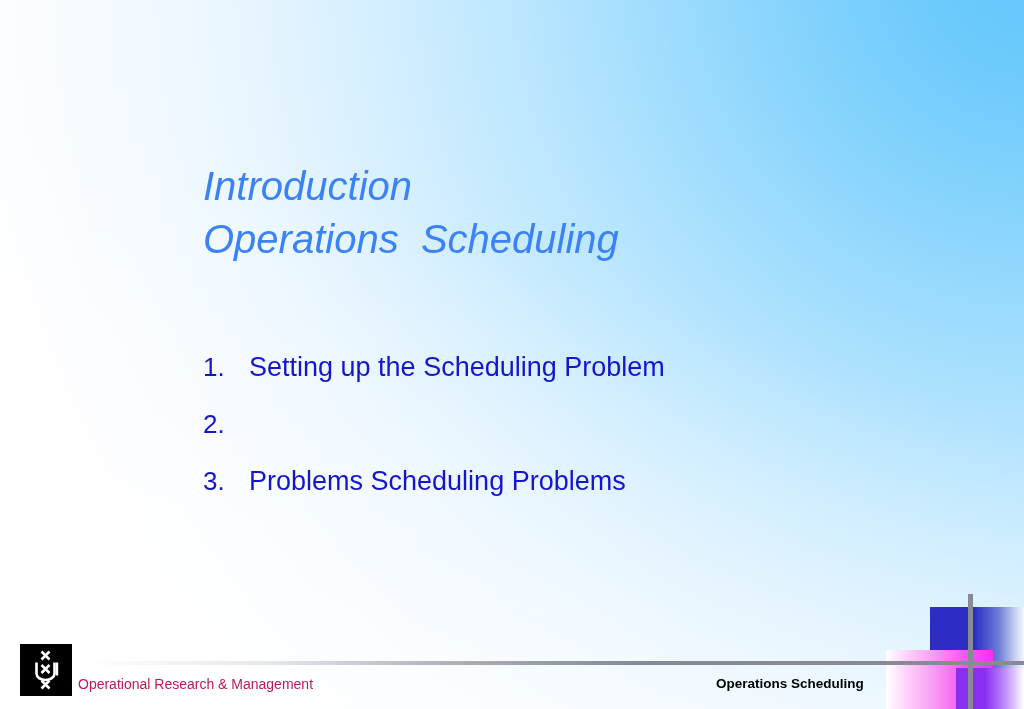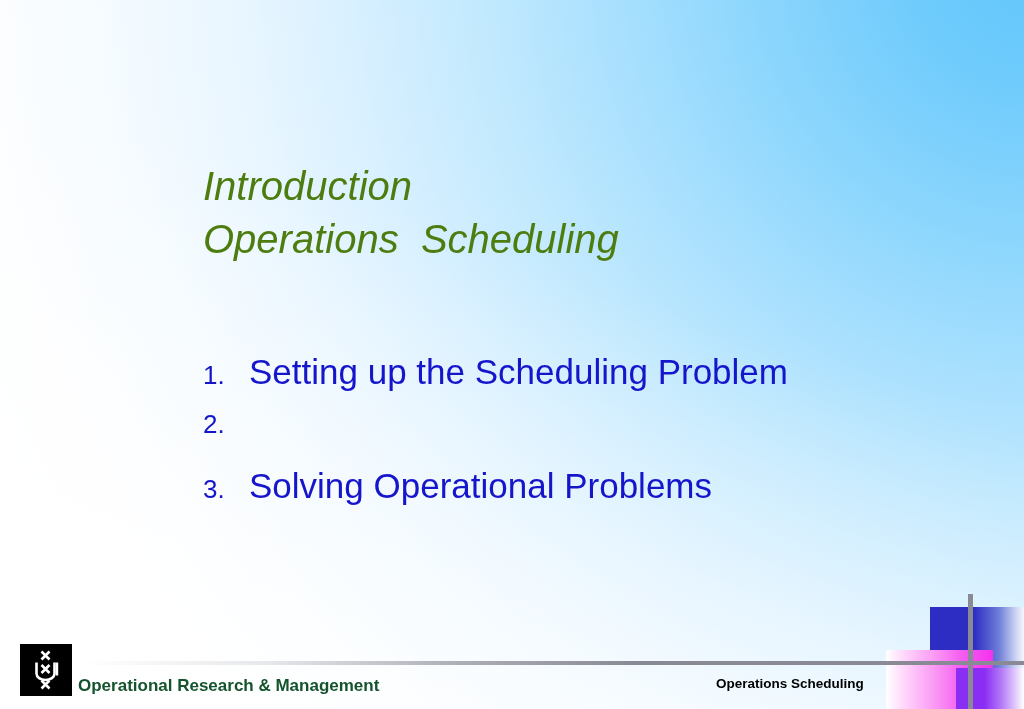--- a/index.html
+++ b/index.html
@@ -54,21 +54,21 @@
   }
 
   
   .title-block {
     position: absolute;
     left: 203px;
     top: 160px;
     width: 700px;
   }
   .title-line {
-    color: #4d7c0f;
+    color: #3b82f6;
     font-style: italic;
     font-weight: normal;
     font-size: 40px;
     line-height: 53px;
     letter-spacing: 0px;
     white-space: pre;
   }
 
   
   .list-block {
@@ -85,21 +85,21 @@
     font-size: 26px;
   }
   .list-num {
     width: 46px;
     flex: 0 0 46px;
     color: #1515cc;
     font-size: 26px;
   }
   .list-text {
     color: #1515cc;
-    font-size: 35px;
+    font-size: 27px;
     white-space: pre;
   }
 
   
   .footer-rule {
     position: absolute;
     left: 0px;
     top: 661px;
     width: 1024px;
     height: 4px;
@@ -119,23 +119,23 @@
     width: 52px;
     height: 52px;
     background: #000000;
   }
   .logo svg { display: block; }
 
   .footer-left {
     position: absolute;
     left: 78px;
     top: 676px;
-    font-size: 17px;
-    font-weight: bold;
-    color: #14532d;
+    font-size: 14px;
+    font-weight: normal;
+    color: #be185d;
     white-space: pre;
   }
   .footer-right {
     position: absolute;
     left: 716px;
     top: 676px;
     font-size: 13.5px;
     font-weight: bold;
     color: #000000;
     white-space: pre;
@@ -207,21 +207,21 @@
   <div class="list-block">
     <div class="list-row">
       <span class="list-num">1.</span>
       <span class="list-text">Setting up the Scheduling Problem</span>
     </div>
     <div class="list-row">
       <span class="list-num">2.</span>
     </div>
     <div class="list-row">
       <span class="list-num">3.</span>
-      <span class="list-text">Solving Operational Problems</span>
+      <span class="list-text">Problems Scheduling Problems</span>
     </div>
   </div>
 
   <div class="footer-rule"></div>
 
   <div class="logo">
     <svg width="52" height="52" viewBox="0 0 52 52" aria-hidden="true">
       <rect x="0" y="0" width="52" height="52" fill="#000000"></rect>
       <g fill="none" stroke="#ffffff" stroke-width="2.6" stroke-linecap="butt">
         <path d="M21.5 7.5 L29.5 15.5 M29.5 7.5 L21.5 15.5"></path>

